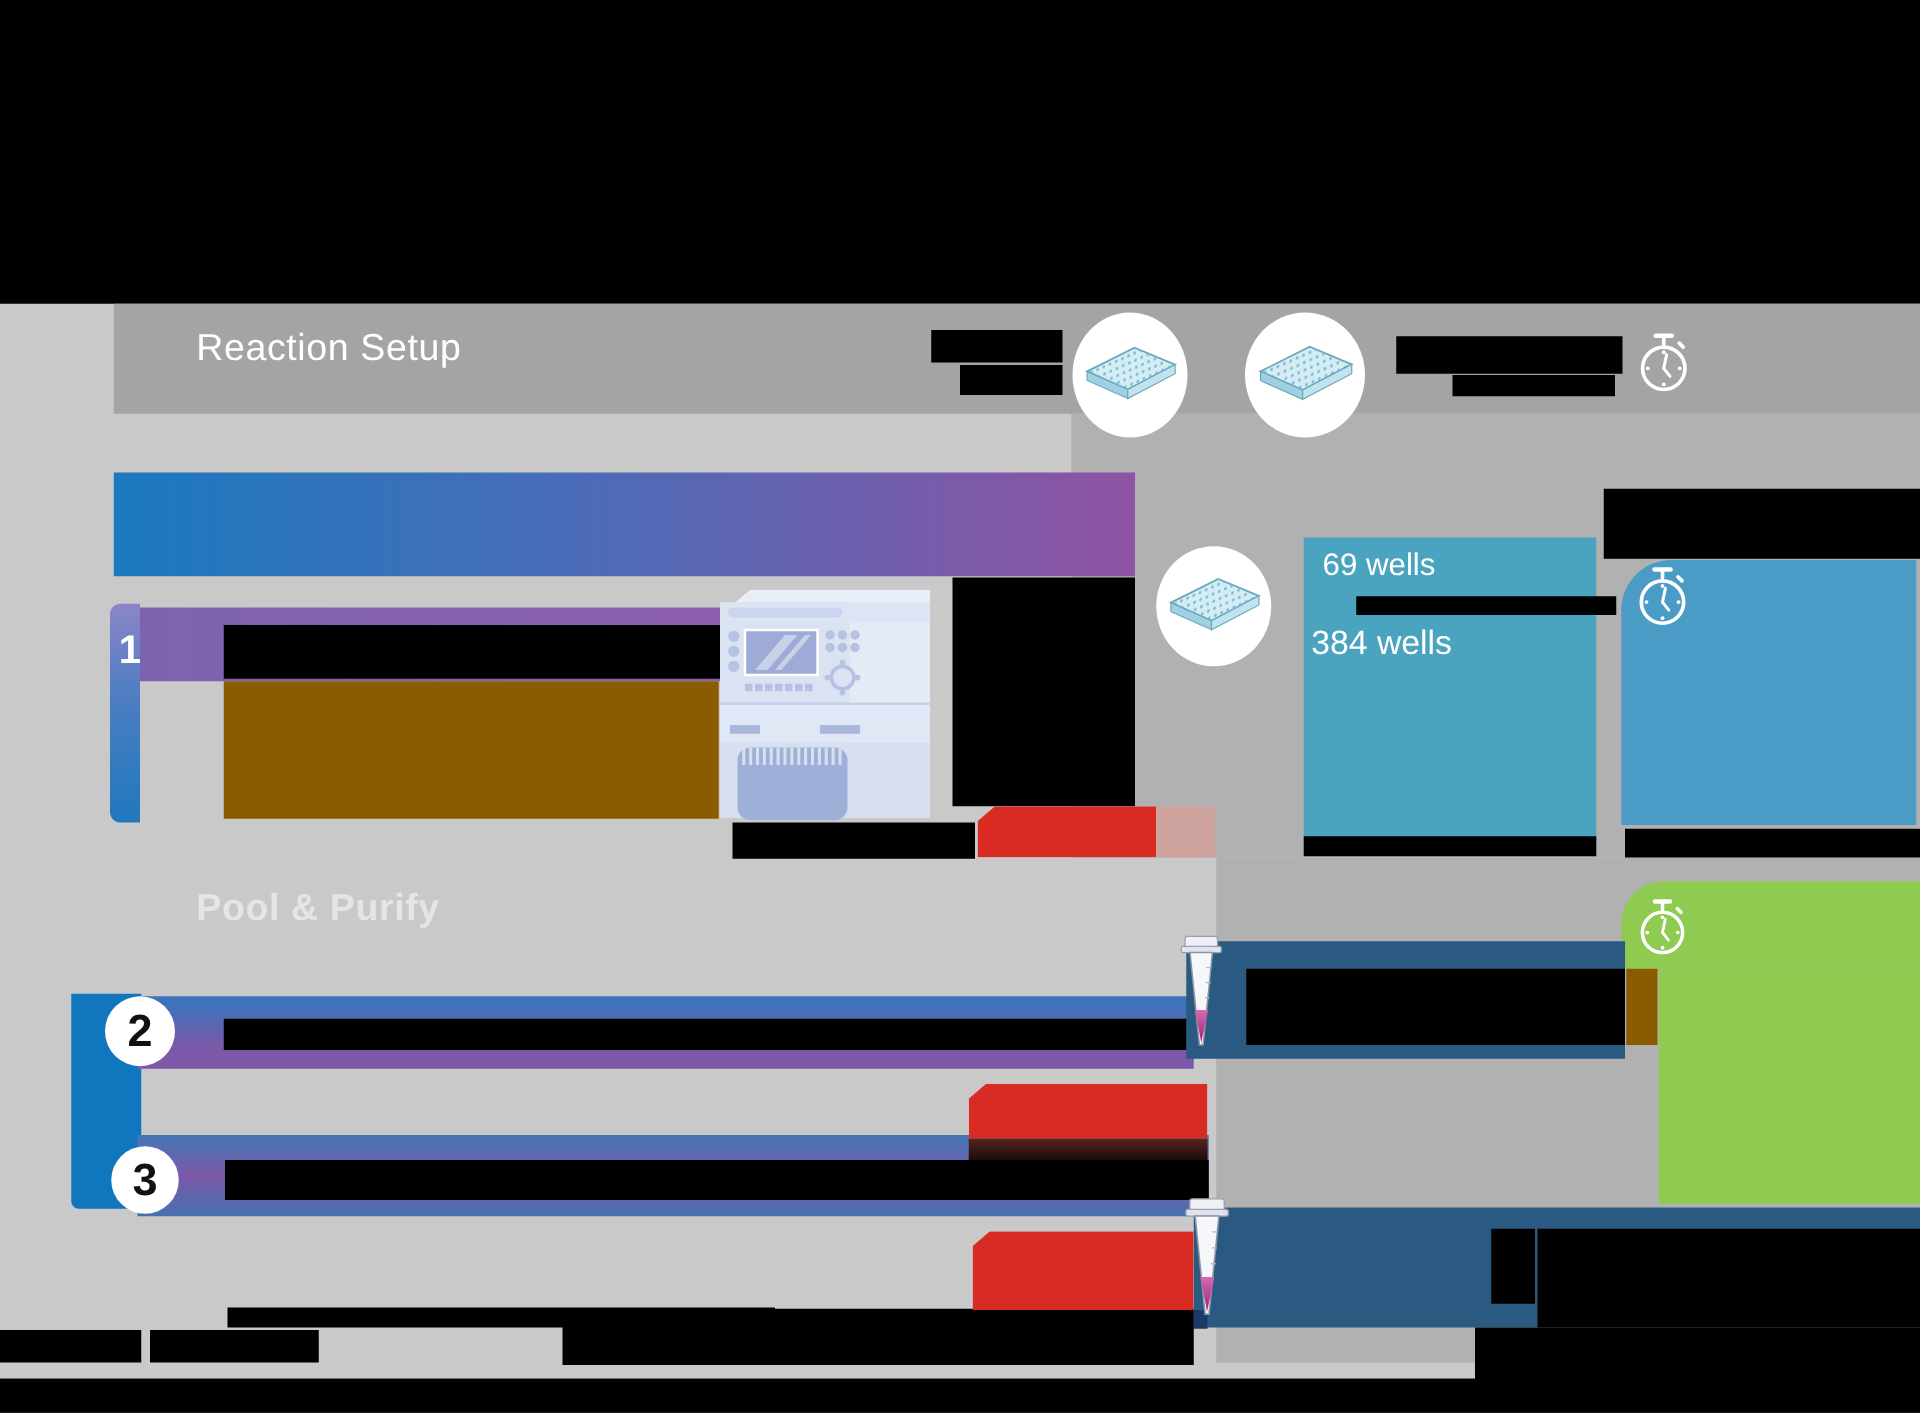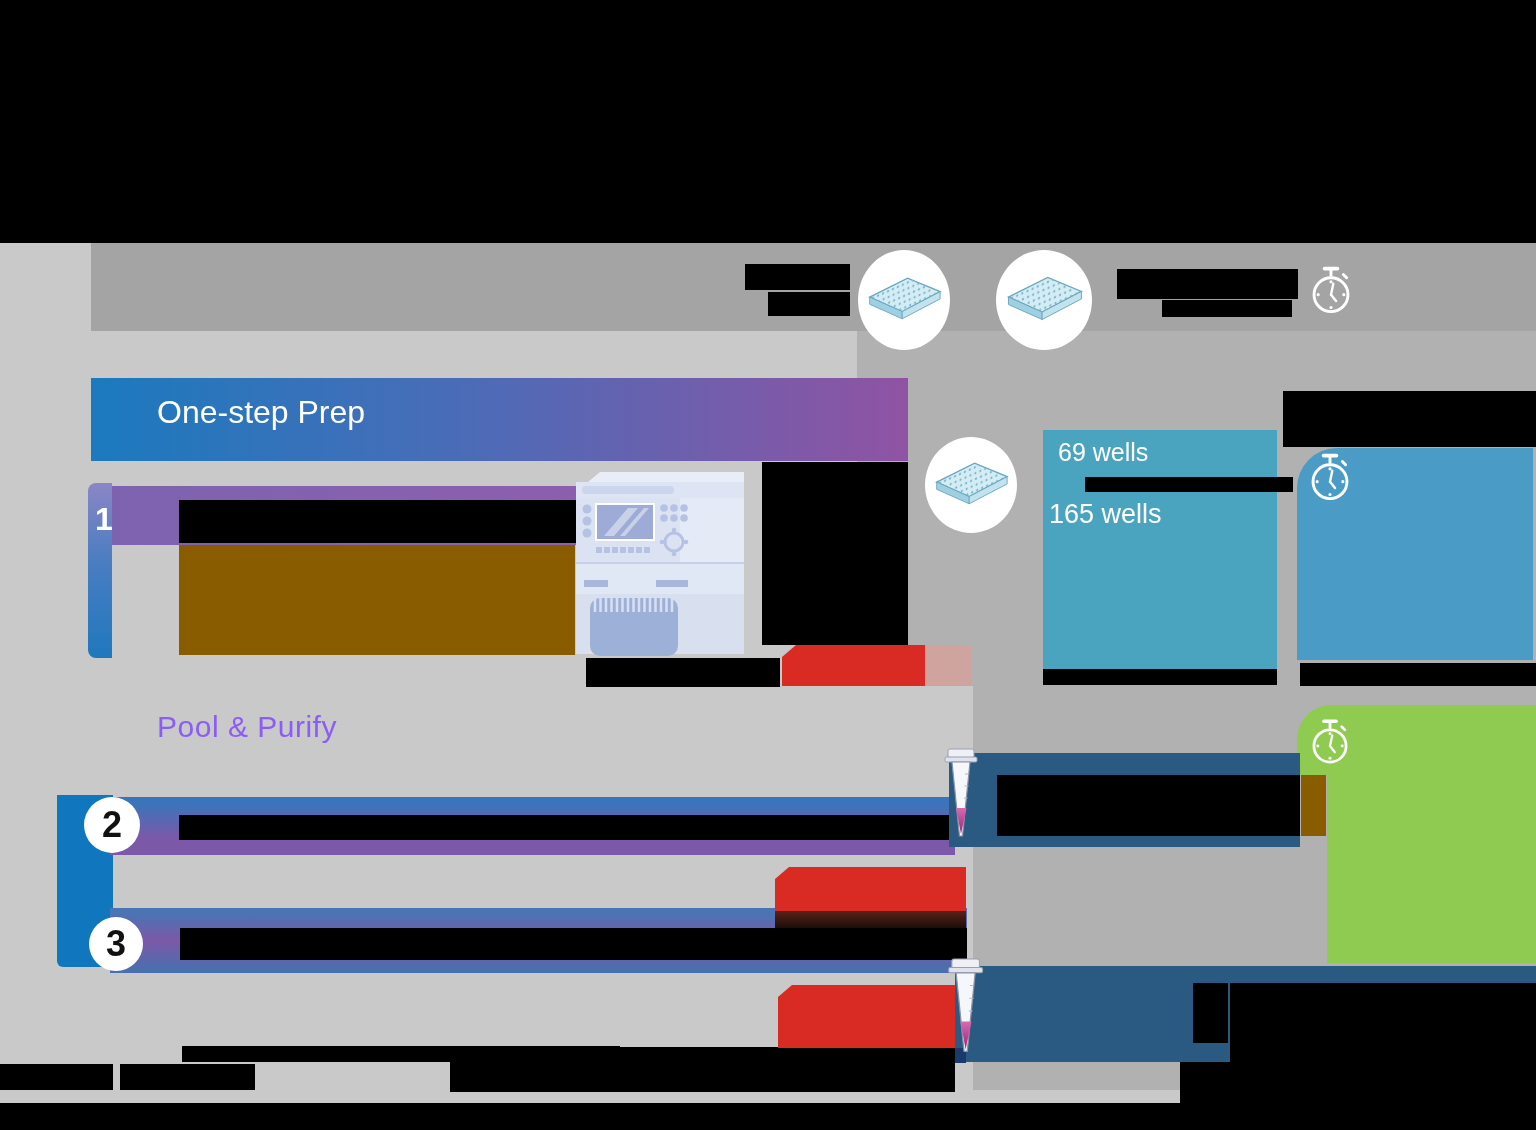--- a/index.html
+++ b/index.html
@@ -31,21 +31,21 @@
   .blob.over{z-index:8;}
   
   .red-box{background:#d92b24;z-index:8;clip-path:polygon(14px 0,100% 0,100% 100%,0 100%,0 12px);}
   .red-fade{background:#cfa49f;z-index:8;}
   .red-shadow{background:linear-gradient(180deg,#58231a,#1c0d08);z-index:8;}
   
   .wcircle{background:#fff;border-radius:50%;z-index:9;display:flex;align-items:center;justify-content:center;}
   .stepnum{color:#111;font-weight:bold;font-size:36px;z-index:10;}
   
   .t-white{color:#fff;z-index:11;}
-  .t-black{color:#8b5cf6;z-index:11;}
+  .t-black{color:#e5e5e5;z-index:11;font-weight:bold;}
   .hdr{font-size:30px;letter-spacing:.5px;}
   .icon-layer{z-index:10;}
   .sw{z-index:9;}
 </style>
 </head>
 <body>
 
 <div id="stage">
 
   <svg width="0" height="0" style="position:absolute">
@@ -289,19 +289,19 @@
   </div>
 
   <div class="abs t-white" style="left:92px;top:501px;width:24px;text-align:center;font-size:32px;font-weight:bold;z-index:11;">1</div>
   <div class="abs wcircle stepnum" style="left:84px;top:797px;width:56px;height:56px;">
       <span>2</span>
     </div>
   <div class="abs wcircle stepnum" style="left:89px;top:917px;width:54px;height:54px;">
       <span>3</span>
     </div>
 
-  <div class="abs t-white" style="left:157px;top:394px;font-size:32px;">One-step Prep</div>
+  <div class="abs t-white hdr" style="left:157px;top:262px;">Reaction Setup</div>
   <div class="abs t-black hdr" style="left:157px;top:710px;">Pool &amp; Purify</div>
 
   <div class="abs t-white" style="left:1058px;top:438px;font-size:25px;">69 wells</div>
-  <div class="abs t-white" style="left:1049px;top:499px;font-size:27px;">165 wells</div>
+  <div class="abs t-white" style="left:1049px;top:499px;font-size:27px;">384 wells</div>
 
 </div>
 
 </body></html>

